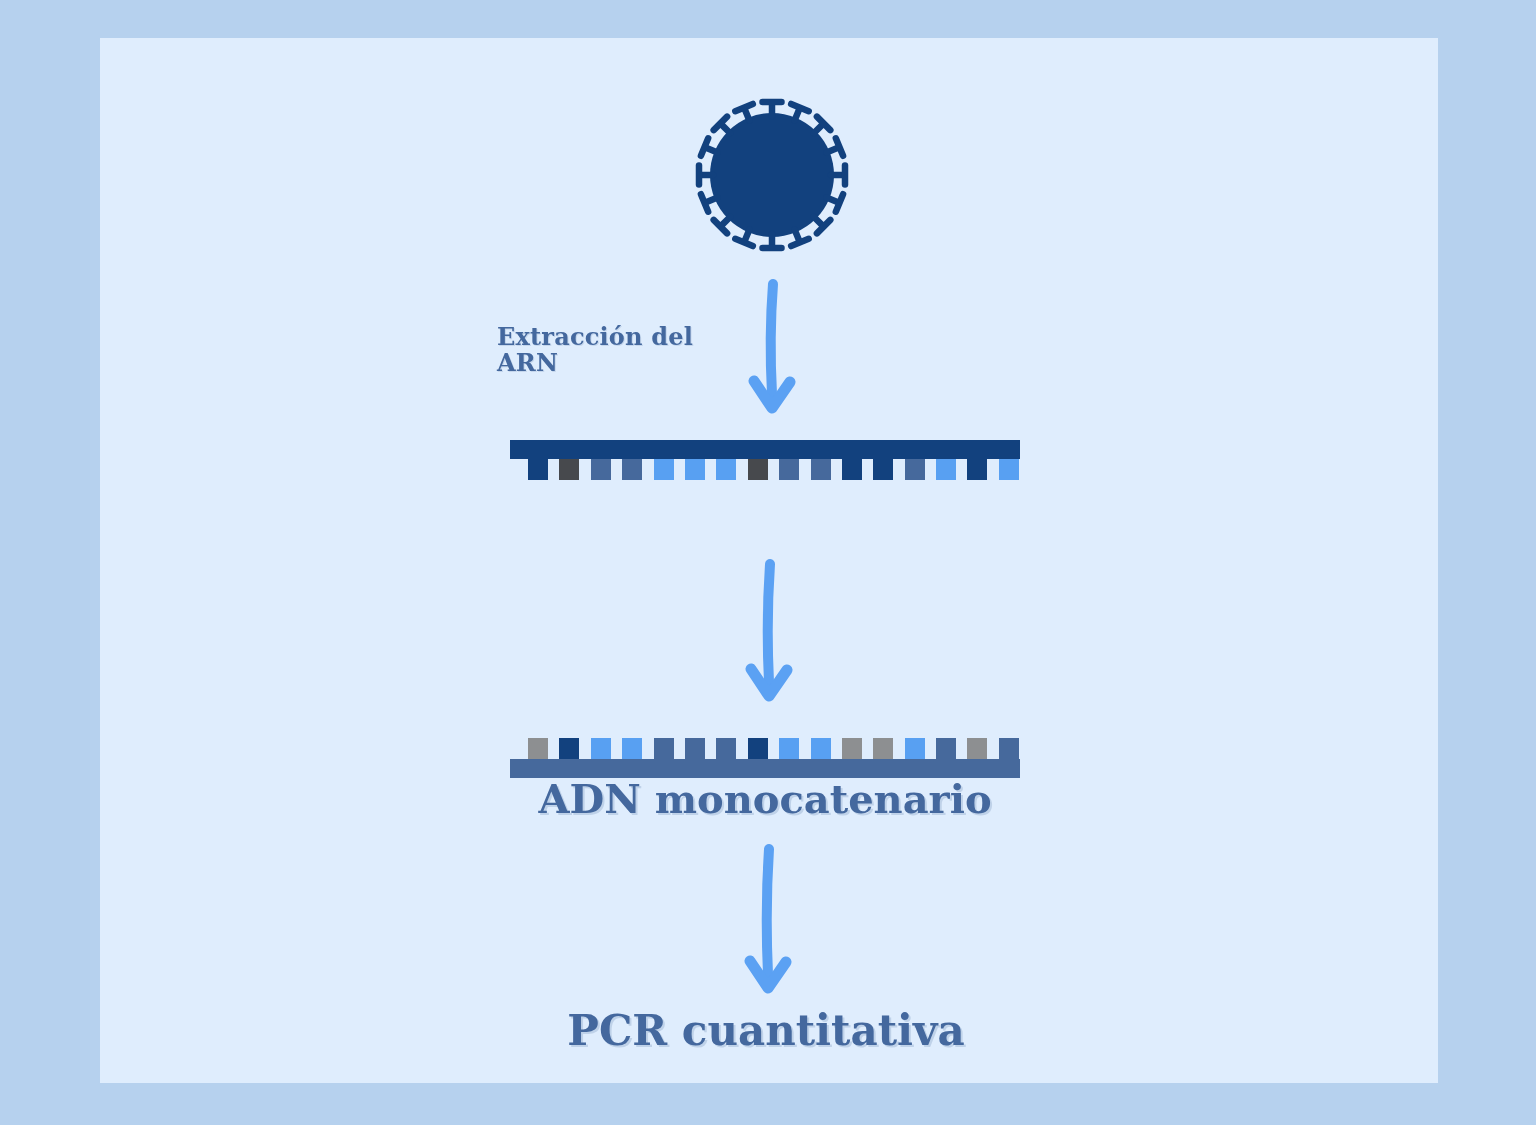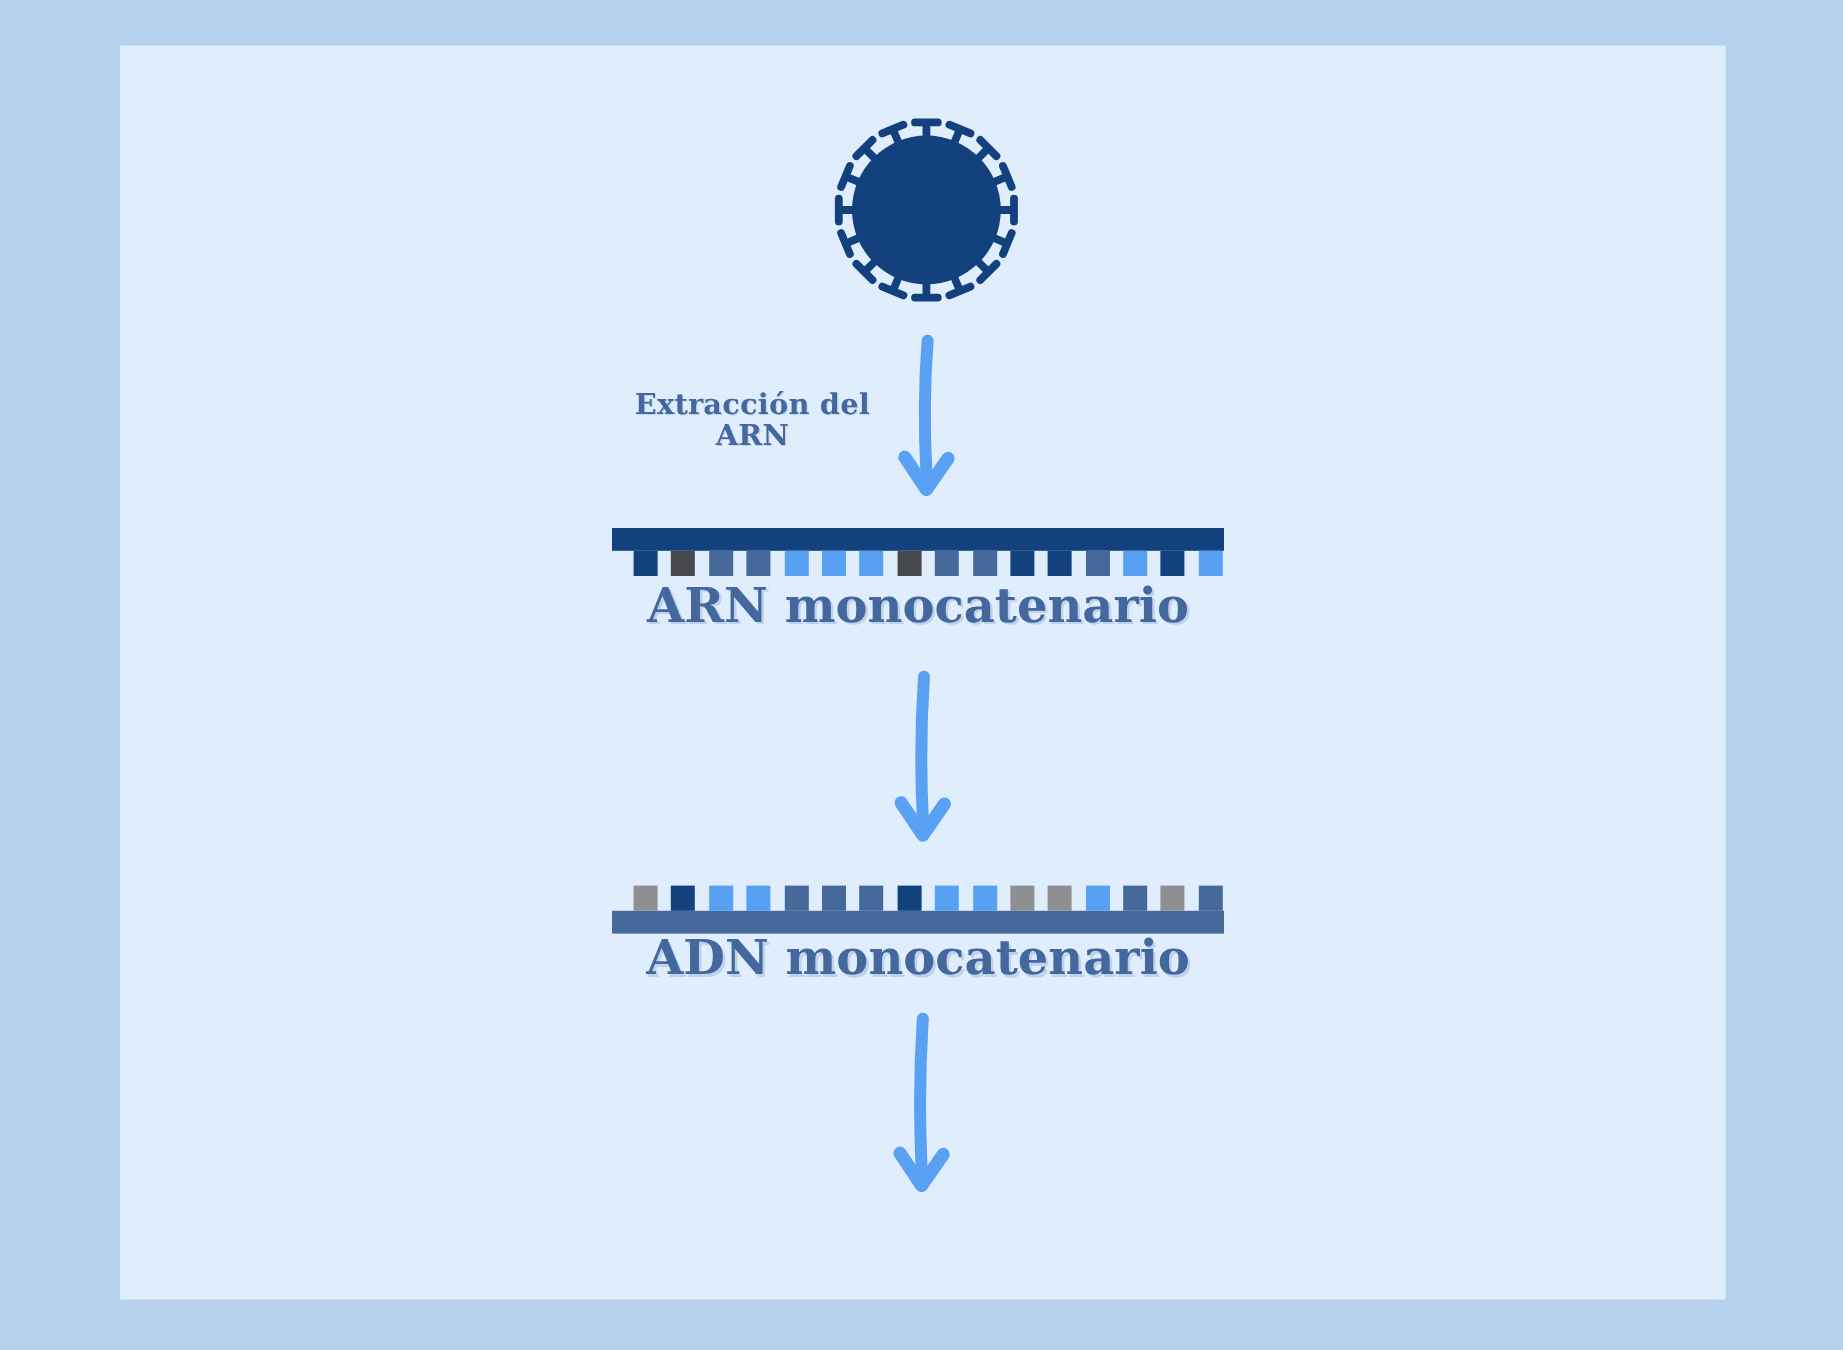--- a/index.html
+++ b/index.html
@@ -19,21 +19,21 @@
   
   .arrow{position:absolute;}
   .arrow path{stroke:var(--arrow);fill:none;stroke-linecap:round;stroke-linejoin:round;}
   .arrow .shaft{stroke-width:10;}
   .arrow .head{stroke-width:11;}
   .arrow-1{left:642px;top:240px;}
   .arrow-2{left:640px;top:520px;}
   .arrow-3{left:638px;top:805px;}
   
   .side-label{
-    position:absolute;width:260px;text-align:center;
+    position:absolute;width:260px;text-align:left;
     font-weight:bold;font-size:24px;line-height:26px;
     color:var(--heading);letter-spacing:.2px;
     text-shadow:1px 1px 0 rgba(120,148,188,.25);
   }
   .side-label-1{left:397px;top:286px;}
   .side-label-2{left:408px;top:572px;}
   .side-label span{display:block;}
   
   .strand{position:absolute;left:410px;width:510px;height:40px;}
   .strand-arn{top:402px;}
@@ -112,21 +112,20 @@
           <div class="tooth" style="background: var(--steel);"></div>
           <div class="tooth" style="background: var(--steel);"></div>
           <div class="tooth" style="background: var(--navy);"></div>
           <div class="tooth" style="background: var(--navy);"></div>
           <div class="tooth" style="background: var(--steel);"></div>
           <div class="tooth" style="background: var(--light);"></div>
           <div class="tooth" style="background: var(--navy);"></div>
           <div class="tooth" style="background: var(--light);"></div>
         </div>
     </div>
-    <div class="strand-title title-arn">ARN monocatenario</div>
 
     <svg class="arrow arrow-2" width="60" height="148" viewBox="0 0 60 148">
       <path class="shaft" d="M30 6 C27 50 27 84 29 124"></path>
       <path class="head" d="M11 111 L29 138 L47 112"></path>
     </svg>
 
 
     <div class="strand strand-adn">
       <div class="bar"></div>
       <div class="teeth">
@@ -148,15 +147,16 @@
           <div class="tooth" style="background: var(--steel);"></div>
         </div>
     </div>
     <div class="strand-title title-adn">ADN monocatenario</div>
 
     <svg class="arrow arrow-3" width="60" height="155" viewBox="0 0 60 155">
       <path class="shaft" d="M31 6 C28 52 28 88 30 131"></path>
       <path class="head" d="M12 118 L30 145 L48 119"></path>
     </svg>
 
+    <div class="strand-title title-pcr">PCR cuantitativa</div>
 
   </div>
 </div>
 
 </body></html>

